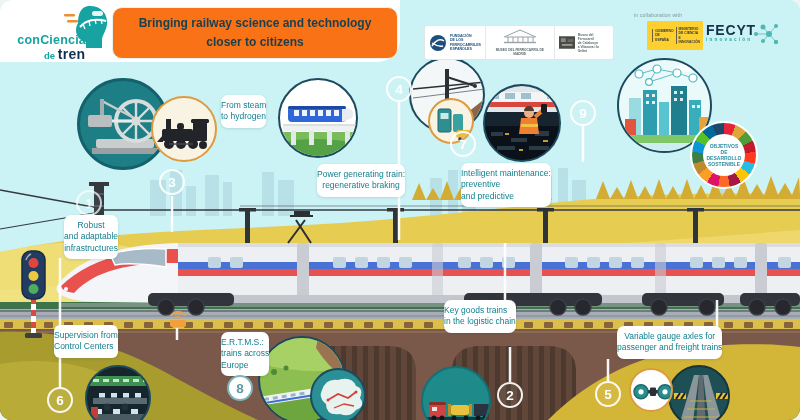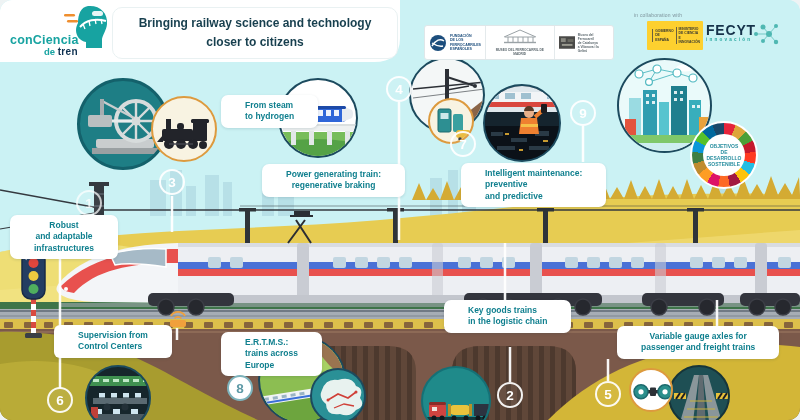--- a/index.html
+++ b/index.html
@@ -1,39 +1,39 @@
 <!DOCTYPE html>
 <html><head>
 <meta charset="utf-8">
 <style>
   html,body{margin:0;padding:0;background:#eef3f4;font-family:"Liberation Sans",sans-serif;}
   .stage{position:relative;width:800px;height:420px;background:#cbf2f4;border-radius:12px;overflow:hidden;}
   .scene{position:absolute;left:0;top:0;z-index:1;}
   
   .brand{position:absolute;left:8px;top:2px;width:106px;height:58px;z-index:40;}
-  .brand .b1{position:absolute;left:2px;top:31px;width:76px;text-align:left;font-size:12.5px;font-weight:bold;color:#17a3a1;letter-spacing:.2px;}
+  .brand .b1{position:absolute;left:2px;top:31px;width:76px;text-align:right;font-size:12.5px;font-weight:bold;color:#17a3a1;letter-spacing:.2px;}
   .brand .b2{position:absolute;left:36px;top:44px;font-size:9.5px;font-weight:bold;color:#17a3a1;}
-  .brand .b2 .tren{font-size:10px;color:#0d3050;letter-spacing:.3px;}
+  .brand .b2 .tren{font-size:14px;color:#0d3050;letter-spacing:.3px;}
   .brand svg{position:absolute;left:56px;top:3px;}
-  .title-box{position:absolute;left:112px;top:7px;width:284px;height:50px;background:#ffffff;border:1px solid #e9f1f2;border-radius:10px;display:flex;align-items:center;justify-content:center;text-align:center;font-size:12px;font-weight:bold;color:#173f4e;line-height:1.55;white-space:pre-line;z-index:40;}
+  .title-box{position:absolute;left:112px;top:7px;width:284px;height:50px;background:#f97316;border:1px solid #e9f1f2;border-radius:10px;display:flex;align-items:center;justify-content:center;text-align:center;font-size:12px;font-weight:bold;color:#173f4e;line-height:1.55;white-space:pre-line;z-index:40;}
   
   .partners{position:absolute;left:424px;top:25px;width:188px;height:33px;background:#fff;border:1px solid #dfe7e9;border-radius:3px;display:flex;align-items:center;z-index:40;}
   .pcell{display:flex;align-items:center;gap:3px;padding:0 4px;height:100%;box-sizing:border-box;}
   .pcell + .pcell{border-left:1px solid #e4eaec;}
   .ptxt{font-size:3.6px;font-weight:bold;color:#1d4e7d;line-height:1.25;white-space:pre-line;}
   .ptxt2{font-size:3.2px;color:#5a666c;line-height:1.25;white-space:pre-line;font-weight:bold;}
   .collab{position:absolute;left:634px;top:12px;font-size:5px;color:#7e949c;z-index:40;letter-spacing:.2px;}
   .govbox{position:absolute;left:647px;top:21px;width:56px;height:29px;background:#fdd02f;border-radius:1px;display:flex;align-items:center;gap:2px;padding:0 3px;box-sizing:border-box;z-index:40;}
   .govtxt{font-size:3.4px;font-weight:bold;color:#3a3a30;line-height:1.2;white-space:pre-line;border-left:1px solid #6a6040;padding-left:2px;}
   .fecyt{position:absolute;left:706px;top:23px;z-index:40;}
   .fecyt .fx{font-size:14px;font-weight:bold;color:#16324a;letter-spacing:.8px;line-height:1;}
   .fecyt .fi{font-size:4.6px;color:#2aa8a0;letter-spacing:2.2px;font-weight:bold;}
   .fecyt svg{position:absolute;left:47px;top:-2px;}
   
-  .label{position:absolute;background:#fff;border-radius:7px;padding:5px 24px;font-size:8.5px;font-weight:bold;color:#0f7f8e;line-height:1.35;white-space:pre-line;box-shadow:0 1px 3px rgba(20,60,70,.14);z-index:30;}
+  .label{position:absolute;background:#fff;border-radius:7px;padding:5px 0;font-size:8.5px;font-weight:normal;color:#0f7f8e;line-height:1.35;white-space:pre-line;box-shadow:0 1px 3px rgba(20,60,70,.14);z-index:30;}
   .t-r{text-align:center;} .t-c{text-align:center;}
   
   .num{position:absolute;width:26px;height:26px;border:2.2px solid rgba(255,255,255,.93);border-radius:50%;color:#fff;font-size:13.5px;font-weight:bold;display:flex;align-items:center;justify-content:center;z-index:32;background:rgba(255,255,255,.05);box-sizing:border-box;}
   .num.dim{opacity:.78;}
   .num.onwhite{border-color:#7db3bc;color:#5e9aa6;background:#fff;}
   
   .circle{position:absolute;border-radius:50%;overflow:hidden;z-index:20;box-sizing:border-box;}
   .c-steam{left:77px;top:78px;width:92px;height:92px;background:#1e7e85;border:3px solid #14616b;}
   .c-loco{left:151px;top:96px;width:66px;height:66px;background:#f8f3e2;border:2.5px solid #dd9a3e;z-index:21;}
   .c-hydro{left:278px;top:78px;width:80px;height:80px;background:#ffffff;border:2.5px solid #1c4a5e;}

